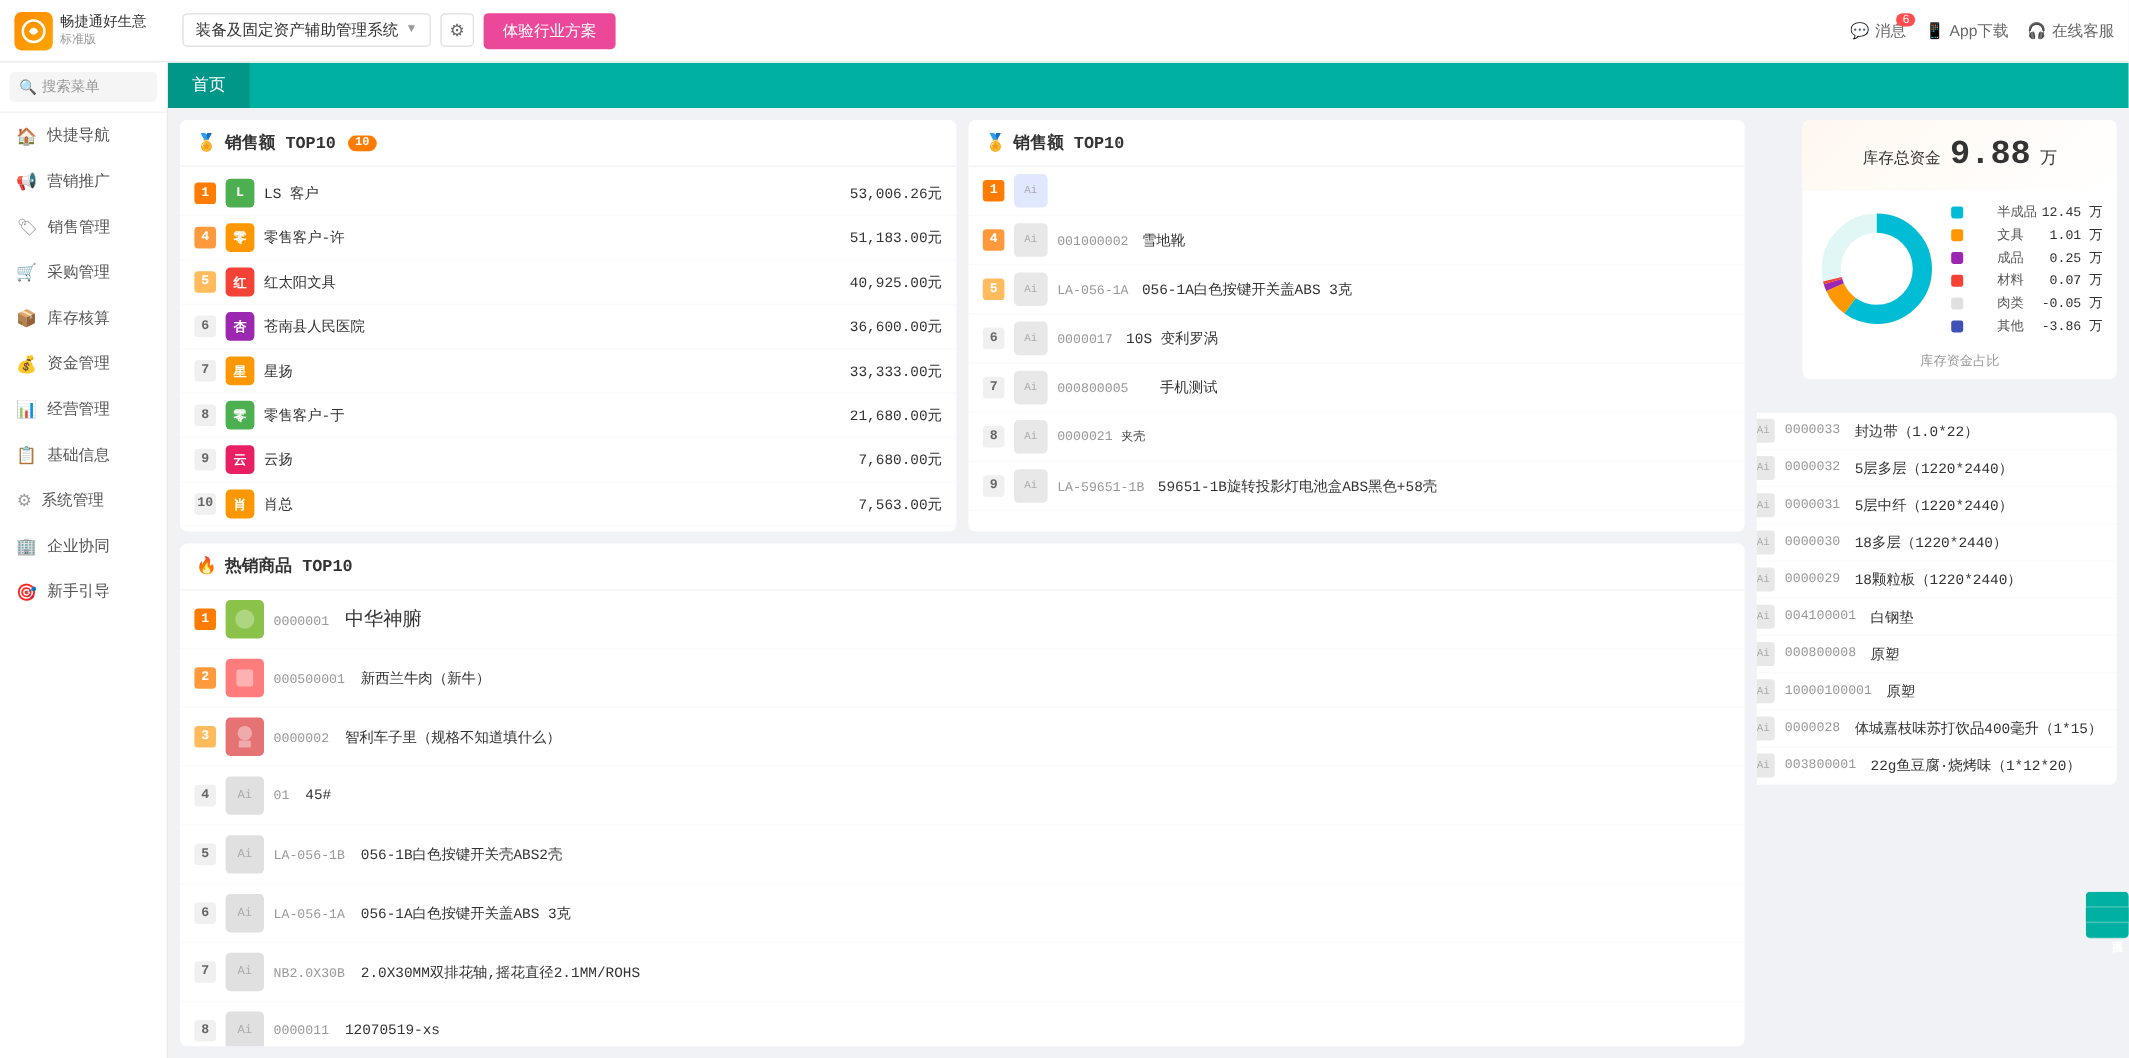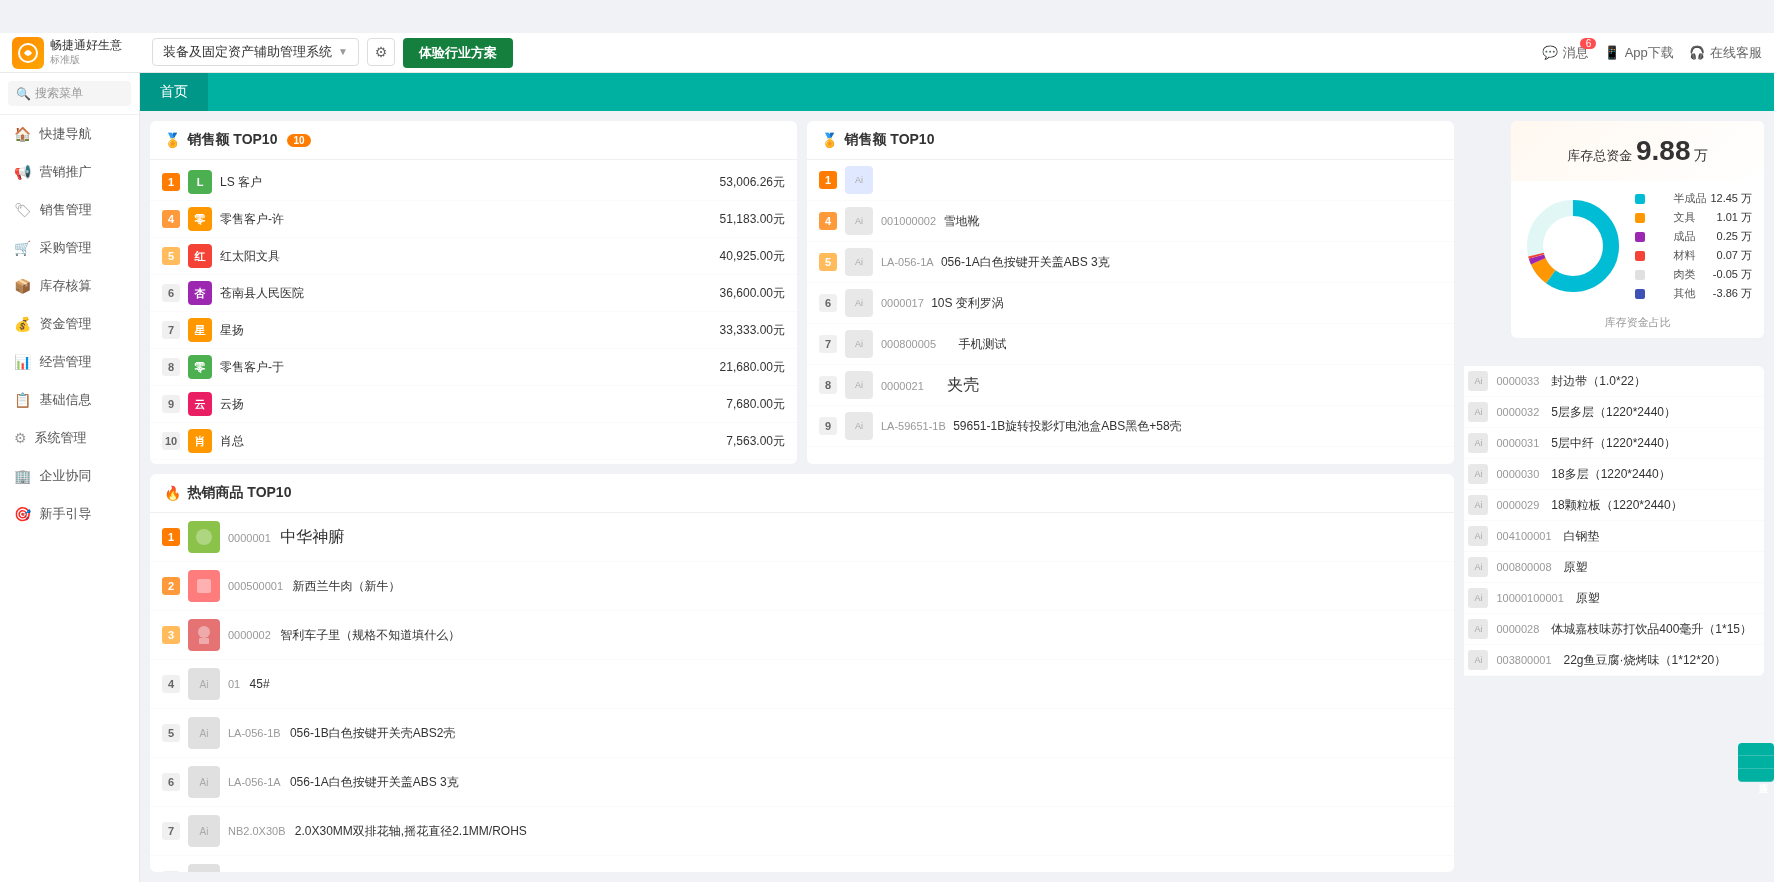--- a/index.html
+++ b/index.html
@@ -1,28 +1,27 @@
 <!DOCTYPE html>
 <html><head>
   <meta charset="utf-8">
   <style>
     * { margin: 0; padding: 0; box-sizing: border-box; }
     body { font-family: 'Microsoft YaHei', Arial, sans-serif; font-size: 13px; background: #f0f2f5; display: flex; flex-direction: column; height: 882px; overflow: hidden; }
     
     
     .top-header {
-      height: 40px;
+      height: 52px;
       background: #fff;
       display: flex;
       align-items: center;
       padding: 0 12px;
       border-bottom: 1px solid #e8e8e8;
       position: relative;
       z-index: 100;
-      margin-top: 33px;
     }
     .logo-area {
       width: 140px;
       display: flex;
       align-items: center;
       gap: 6px;
       flex-shrink: 0;
     }
     .logo-icon {
       width: 32px; height: 32px;
@@ -45,22 +44,22 @@
       padding: 4px 10px; cursor: pointer; background: #fff;
       font-size: 13px; color: #333;
     }
     .system-selector .arrow { color: #999; font-size: 10px; }
     .gear-btn {
       width: 28px; height: 28px; border: 1px solid #ddd; border-radius: 4px;
       display: flex; align-items: center; justify-content: center;
       cursor: pointer; background: #fff; color: #666; font-size: 14px;
     }
     .trial-btn {
-      background: #15803d; color: white; border: none; border-radius: 4px;
-      padding: 6px 16px; cursor: pointer; font-size: 13px; font-weight: bold;
+      background: #ec4899; color: white; border: none; border-radius: 4px;
+      padding: 6px 16px; cursor: pointer; font-size: 13px;
     }
     .header-right {
       display: flex; align-items: center; gap: 16px; font-size: 13px; color: #666;
     }
     .header-right-item { display: flex; align-items: center; gap: 4px; cursor: pointer; position: relative; }
     .badge {
       position: absolute; top: -6px; right: -8px;
       background: #ff4d4f; color: white; border-radius: 10px;
       font-size: 10px; padding: 0 4px; min-width: 16px; text-align: center;
     }
@@ -95,20 +94,21 @@
       padding: 10px 14px; cursor: pointer; color: #555; font-size: 13px;
     }
     .sidebar-item .si-icon { font-size: 14px; color: #999; }
 
     
     .content {
       flex: 1;
       overflow: auto;
       display: flex;
       flex-direction: column;
+      font-family: Liberation Mono, monospace;
     }
     .content-header {
       background: #00b0a0;
       padding: 0;
       display: flex;
       align-items: stretch;
     }
     .content-tab {
       padding: 10px 20px;
       color: white;
@@ -491,21 +491,21 @@
                 <div class="product-info">
                   <span style="font-size:11px;color:#999">000800005</span>
                   <span style="font-size:12px;color:#333;margin-left:19px">手机测试</span>
                 </div>
               </div>
               <div class="product-rank-item">
                 <div class="rank-num rank-other">8</div>
                 <div class="product-img" style="background:#e8e8e8;font-size:9px;color:#aaa;">Ai</div>
                 <div class="product-info">
                   <span style="font-size:11px;color:#999">0000021</span>
-                  <span style="font-size:16px;color:#333;margin-left:20px">夹壳</span>
+                  <span style="font-size:10px;color:#333;margin-left:0">夹壳</span>
                 </div>
               </div>
               <div class="product-rank-item">
                 <div class="rank-num rank-other">9</div>
                 <div class="product-img" style="background:#e8e8e8;font-size:9px;color:#aaa;">Ai</div>
                 <div class="product-info">
                   <span style="font-size:11px;color:#999">LA-59651-1B</span>
                   <span style="font-size:12px;color:#333;margin-left:4px">59651-1B旋转投影灯电池盒ABS黑色+58壳</span>
                 </div>
               </div>

